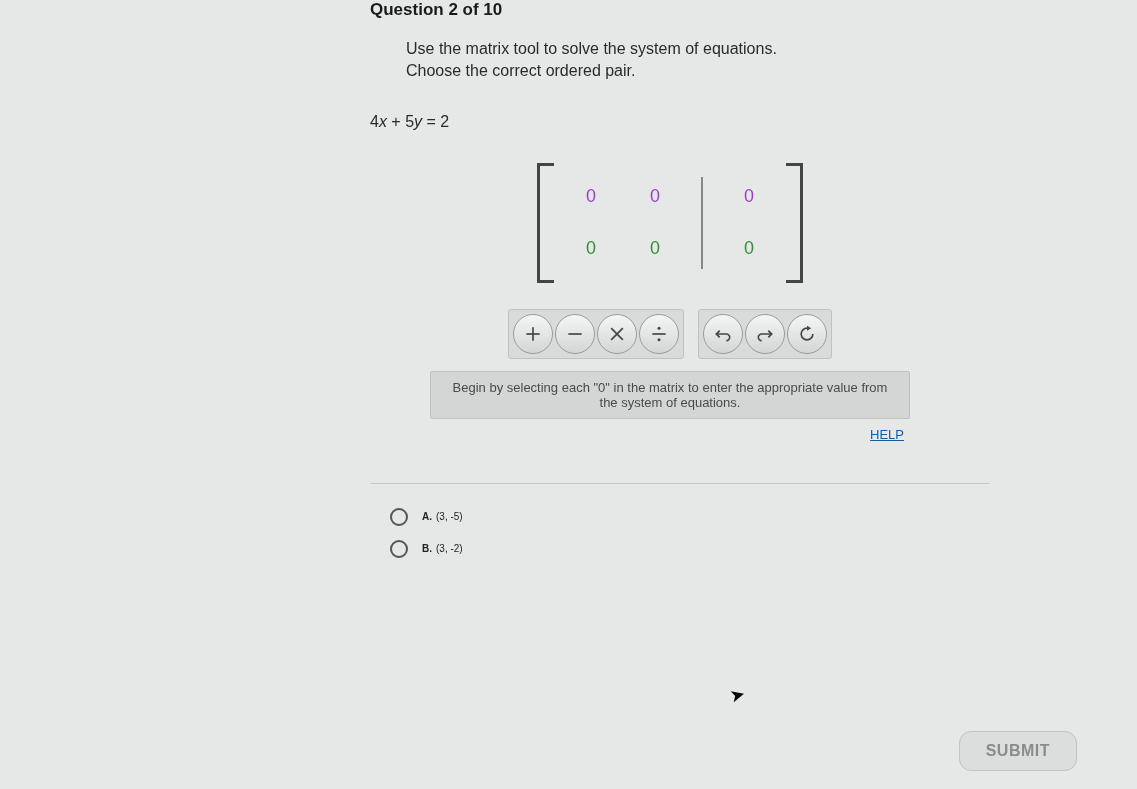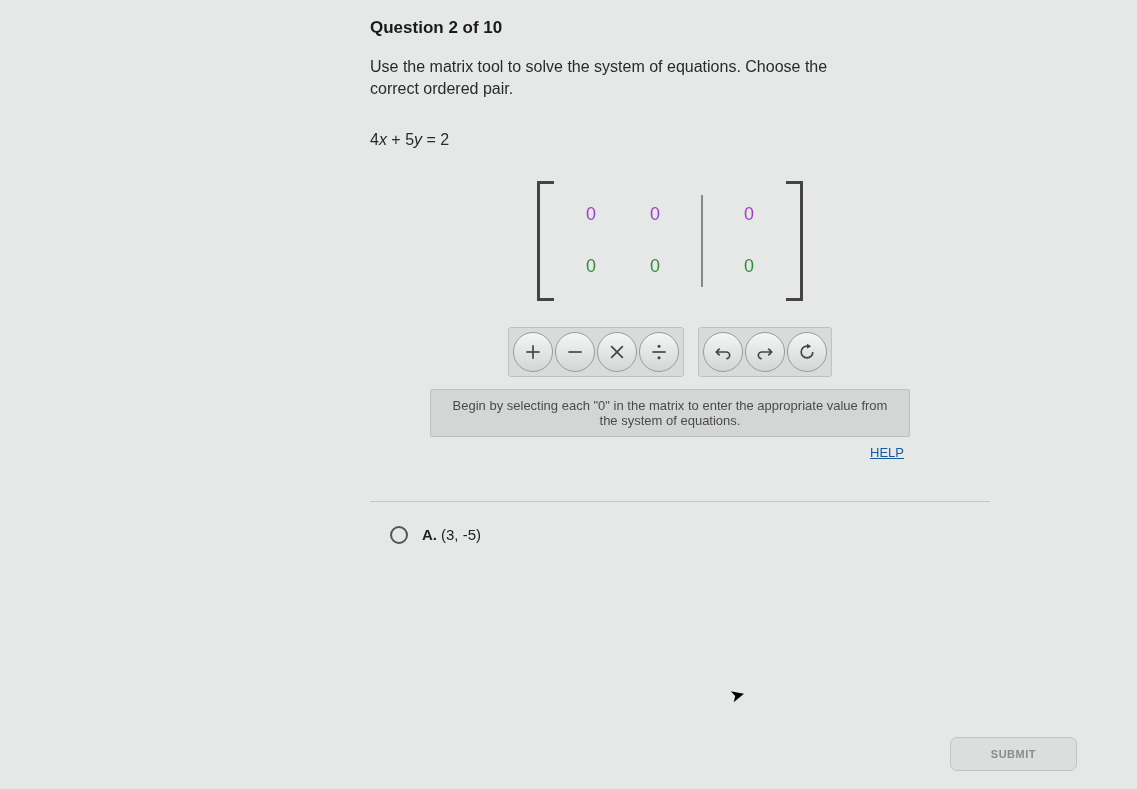--- a/index.html
+++ b/index.html
@@ -6,35 +6,36 @@
   body {
     font-family: Arial, Helvetica, sans-serif;
     background: #e6e8e8;
     width: 1137px;
     height: 789px;
     color: #2a2a2a;
     position: relative;
     overflow: hidden;
   }
   .page {
-    padding: 18px 0 0 370px;
+    padding: 0 0 0 370px;
     width: 830px;
   }
   .qnum {
     font-weight: bold;
     font-size: 17px;
     color: #1a1a1a;
     margin-bottom: 18px;
   }
   .prompt {
     font-size: 16px;
     color: #2a2a2a;
     line-height: 1.35;
     max-width: 640px;
     margin-bottom: 18px;
+    margin-left: 36px;
   }
   .equations {
     font-size: 16px;
     color: #2a2a2a;
     line-height: 1.35;
     margin-bottom: 30px;
   }
   .equations .eq { display: block; margin-top: 30px; }
   .var { font-style: italic; }
   .tool-wrap {
@@ -155,34 +156,34 @@
     gap: 14px;
     cursor: pointer;
   }
   .radio {
     width: 18px;
     height: 18px;
     border: 2px solid #555;
     border-radius: 50%;
     flex: 0 0 18px;
   }
-  .opt-label { font-size: 15px; color: #222; }
+  .opt-label { font-size: 10px; color: #222; }
   .opt-label .letter { font-weight: bold; margin-right: 4px; }
   .submit {
     position: absolute;
     right: 60px;
     bottom: 18px;
     background: #dcdedd;
     border: 1px solid #c2c4c3;
     color: #8a8c8b;
-    padding: 10px 40px;
-    font-size: 11px;
+    padding: 10px 26px;
+    font-size: 16px;
     font-weight: bold;
     letter-spacing: 0.5px;
-    border-radius: 7px;
+    border-radius: 12px;
     cursor: pointer;
   }
   .cursor {
     position: absolute;
     left: 730px;
     top: 684px;
     font-size: 18px;
     color: #000;
     transform: rotate(-15deg);
     pointer-events: none;
@@ -274,17 +275,21 @@
     <div class="help-row"><span class="help-link">HELP</span></div>
   </div>
 
   <hr class="divider">
 
   <div class="options">
     <div class="opt">
       <div class="radio"></div>
       <div class="opt-label"><span class="letter">A.</span><span>(3, -5)</span></div>
     </div>
+    <div class="opt">
+      <div class="radio"></div>
+      <div class="opt-label"><span class="letter">B.</span><span>(3, -2)</span></div>
+    </div>
   </div>
 </div>
 
 <button class="submit">SUBMIT</button>
 <div class="cursor">➤</div>
 
 </body></html>

